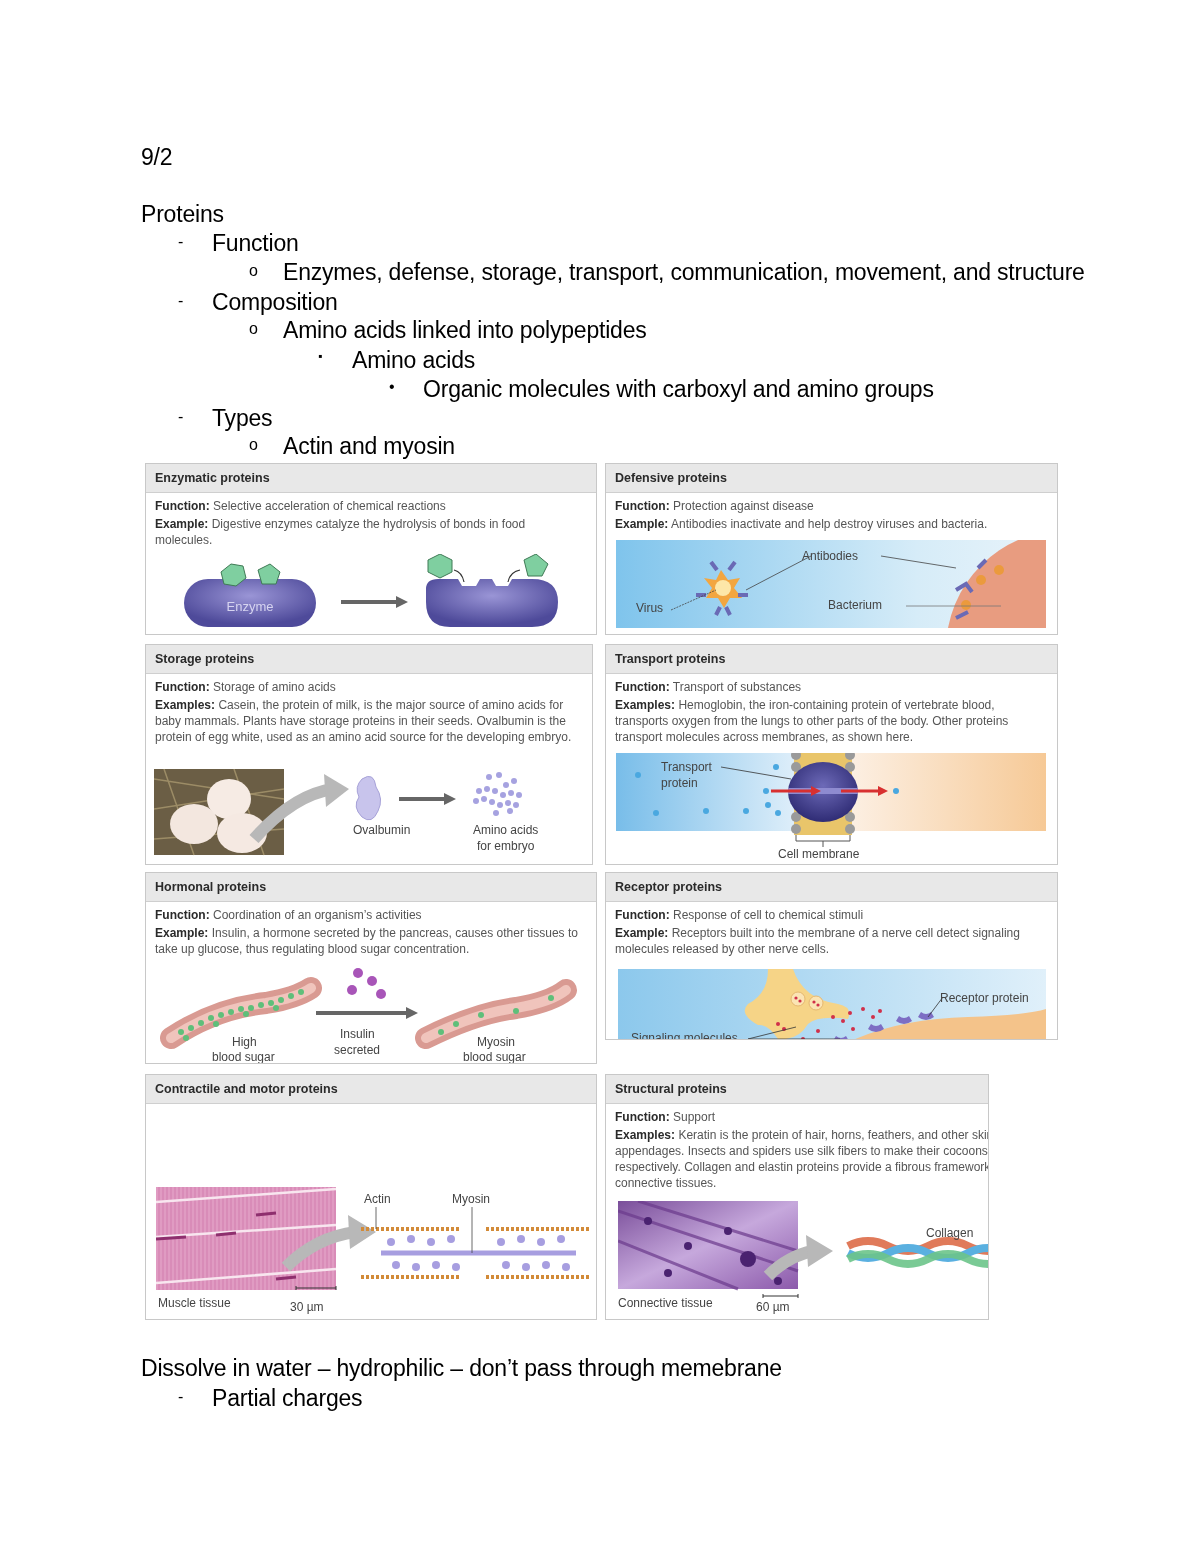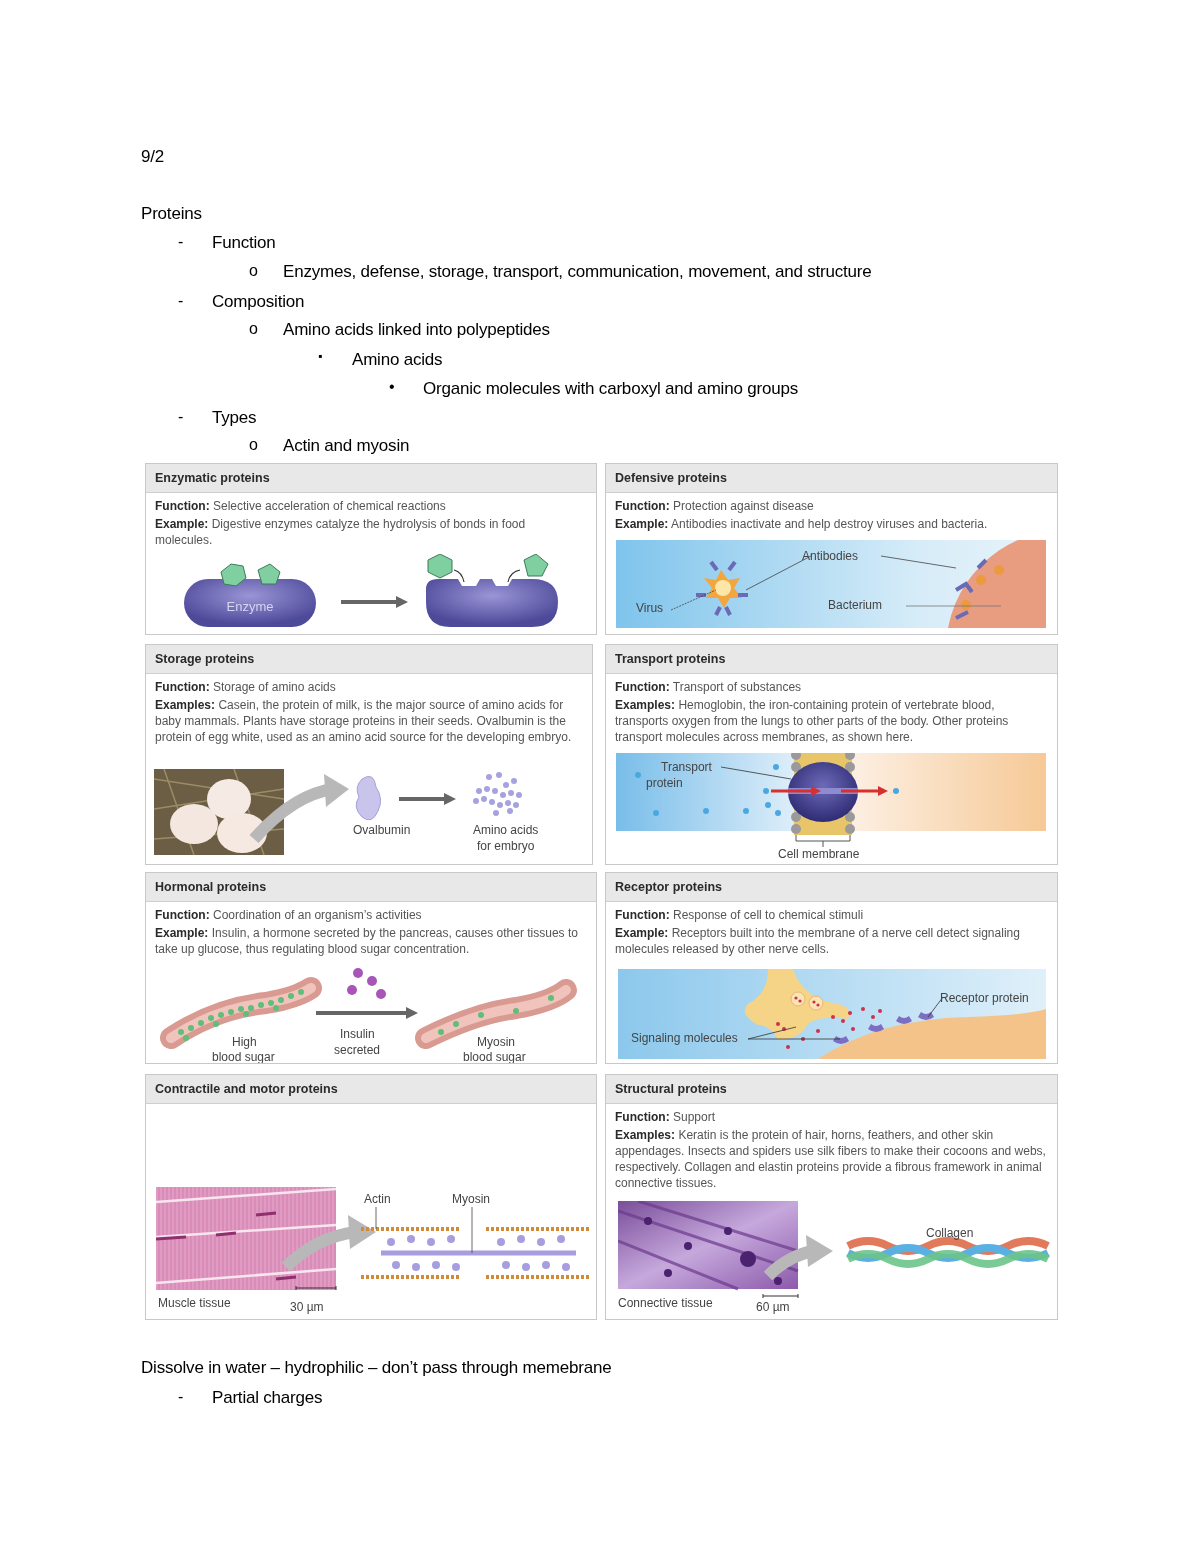--- a/index.html
+++ b/index.html
@@ -1,18 +1,18 @@
 <!DOCTYPE html>
 <html><head>
 <meta charset="utf-8">
 <style>
   html, body { margin:0; padding:0; background:#ffffff; }
   body { width:1200px; height:1553px; position:relative; overflow:hidden;
          font-family:"Liberation Sans", sans-serif; color:#000; }
-  .note { position:absolute; font-size:17px; line-height:22px; white-space:nowrap; letter-spacing:-0.2px;text-align:right; }
+  .note { position:absolute; font-size:23px; line-height:22px; white-space:nowrap; letter-spacing:-0.2px;text-align:right; }
   .marker { position:absolute; font-size:16px; }
   .fig { position:absolute; left:145px; top:463px; width:913px; height:858px; }
   .panel { position:absolute; border:1px solid #c8c8c8; background:#fff; box-sizing:border-box; overflow:hidden; }
   .panel-head { height:28px; background:#e8e8e8; border-bottom:1px solid #cfcfcf; font-weight:bold;
                 font-size:12.5px; line-height:28px; padding-left:9px; color:#2a2a2a; }
   .panel-body { padding:5px 9px 0 9px; font-size:12px; line-height:16px; color:#555; }
   .panel-body b { color:#2a2a2a; }
   .line { margin-bottom:2px; }
   .art { position:absolute; }
   .lbl { position:absolute; font-size:12px; color:#444; white-space:nowrap; line-height:14px; text-align:center; }
@@ -199,21 +199,21 @@
         <circle cx="90" cy="58" r="3"></circle>
           <circle cx="130" cy="58" r="3"></circle>
           <circle cx="152" cy="52" r="3"></circle>
           <circle cx="162" cy="60" r="3"></circle>
           <circle cx="280" cy="38" r="3"></circle>
       </g>
       <line x1="105" y1="14" x2="175" y2="26" stroke="#333" stroke-width="0.8"></line>
       <path d="M180,82 L180,88 L207,88 L207,94 M207,88 L234,88 L234,82" stroke="#555" fill="none" stroke-width="1"></path>
     </svg>
     <div class="lbl" style="left:55px;top:115px;text-align:left;">Transport</div>
-    <div class="lbl" style="left:40px;top:131px;text-align:left;">protein</div>
+    <div class="lbl" style="left:55px;top:131px;text-align:left;">protein</div>
     <div class="lbl" style="left:172px;top:202px;">Cell membrane</div>
   </div>
 
   <div class="panel" style="left:0;top:409px;width:452px;height:192px;">
     <div class="panel-head">Hormonal proteins</div>
     <div class="panel-body">
       <div class="line"><b>Function:</b> <span>Coordination of an organism’s activities</span></div>
       <div class="line" style="width:435px;"><b>Example:</b> <span>Insulin, a hormone secreted by the pancreas, causes other tissues to take up glucose, thus regulating blood sugar concentration.</span></div>
     </div>
     <svg class="art" style="left:10px;top:95px;" width="430" height="95">
@@ -257,21 +257,21 @@
         </g>
     </svg>
     <div class="lbl" style="left:86px;top:162px;">High</div>
     <div class="lbl" style="left:66px;top:177px;">blood sugar</div>
     <div class="lbl" style="left:194px;top:154px;">Insulin</div>
     <div class="lbl" style="left:188px;top:170px;">secreted</div>
     <div class="lbl" style="left:331px;top:162px;">Myosin</div>
     <div class="lbl" style="left:317px;top:177px;">blood sugar</div>
   </div>
 
-  <div class="panel" style="left:460px;top:409px;width:453px;height:192px;">
+  <div class="panel" style="left:460px;top:409px;width:453px;height:168px;">
     <div class="panel-head">Receptor proteins</div>
     <div class="panel-body">
       <div class="line"><b>Function:</b> <span>Response of cell to chemical stimuli</span></div>
       <div class="line" style="width:430px;"><b>Example:</b> <span>Receptors built into the membrane of a nerve cell detect signaling molecules released by other nerve cells.</span></div>
     </div>
     <svg class="art" style="left:12px;top:96px;" width="428" height="90">
       <defs>
         <linearGradient id="rcbg" x1="0" x2="1">
             <stop offset="0" stop-color="#8cc8ec"></stop>
             <stop offset="1" stop-color="#e0f0fa"></stop>
@@ -356,21 +356,21 @@
       <line x1="220" y1="20" x2="220" y2="42" stroke="#444" stroke-width="0.8"></line>
       <line x1="316" y1="20" x2="316" y2="66" stroke="#444" stroke-width="0.8"></line>
       <path d="M140,103 L140,99 M140,101 L180,101 M180,99 L180,103" stroke="#333" stroke-width="1"></path>
     </svg>
     <div class="lbl" style="left:218px;top:117px;">Actin</div>
     <div class="lbl" style="left:306px;top:117px;">Myosin</div>
     <div class="lbl" style="left:12px;top:221px;">Muscle tissue</div>
     <div class="lbl" style="left:144px;top:225px;">30 µm</div>
   </div>
 
-  <div class="panel" style="left:460px;top:611px;width:453px;height:246px;">
+  <div class="panel" style="left:460px;top:611px;width:384px;height:246px;">
     <div class="panel-head">Structural proteins</div>
     <div class="panel-body">
       <div class="line"><b>Function:</b> <span>Support</span></div>
       <div class="line" style="width:440px;"><b>Examples:</b> <span>Keratin is the protein of hair, horns, feathers, and other skin appendages. Insects and spiders use silk fibers to make their cocoons and webs, respectively. Collagen and elastin proteins provide a fibrous framework in animal connective tissues.</span></div>
     </div>
     <svg class="art" style="left:12px;top:126px;" width="435" height="100">
       <defs>
         <linearGradient id="conn" x1="0" x2="1" y1="0" y2="1">
             <stop offset="0" stop-color="#7a4e9a"></stop>
             <stop offset="0.5" stop-color="#c6a8dc"></stop>

